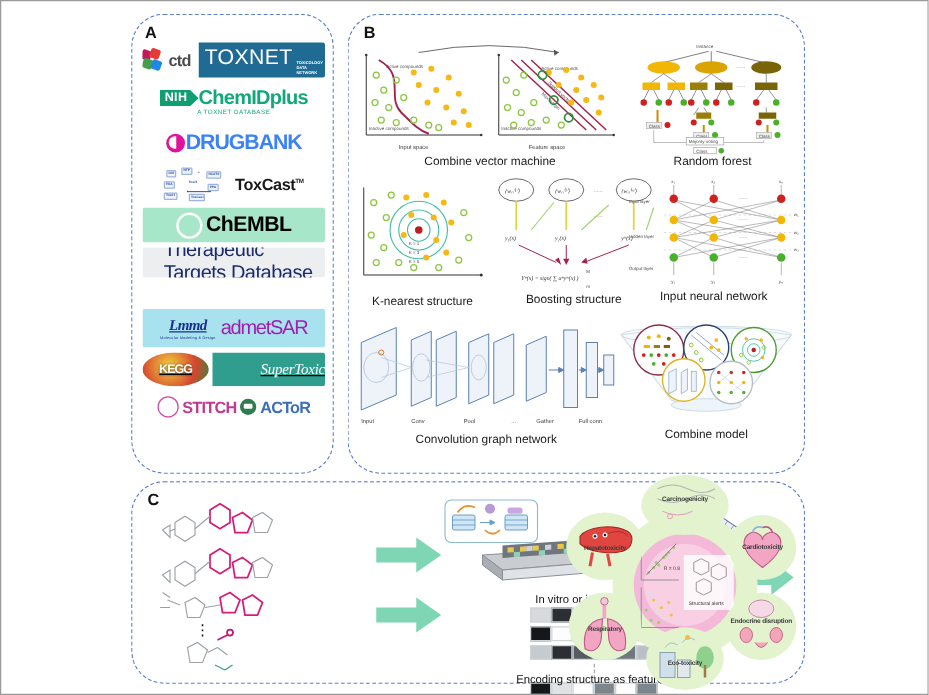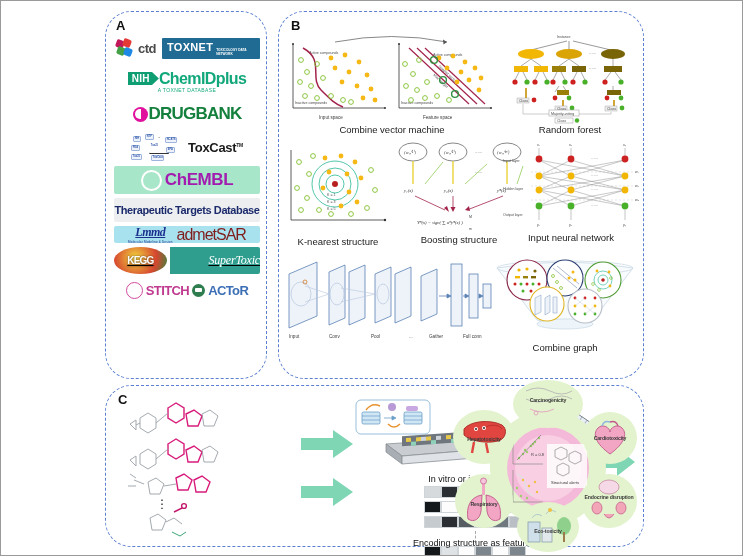--- a/index.html
+++ b/index.html
@@ -24,80 +24,80 @@
               display:flex;flex-direction:column;gap:4px;align-items:stretch;}
   .logo-row{height:28px;display:flex;align-items:center;justify-content:center;
             overflow:hidden;border-radius:2px;position:relative;}
 
   .lg-ctd{display:flex;align-items:center;gap:2px;background:#fff;padding:0 2px;}
   .ctd-mark{position:relative;width:20px;height:18px;}
   .hexdot{position:absolute;width:8px;height:8px;border-radius:2px;transform:rotate(20deg);}
   .ctd-txt{font-size:13px;font-weight:bold;color:#4a4a4a;letter-spacing:-.5px;}
   .lg-toxnet{background:#1f6b93;color:#fff;display:flex;align-items:baseline;gap:3px;
              padding:3px 5px;border-radius:1px;}
-  .toxnet-main{font-size:11px;font-weight:bold;letter-spacing:.3px;}
+  .toxnet-main{font-size:17px;font-weight:normal;letter-spacing:.3px;}
   .toxnet-sub{font-size:3.2px;line-height:1.25;text-align:left;font-weight:bold;}
 
   .lg-chemid{background:#fff;display:flex;flex-direction:column;align-items:center;
              justify-content:center;width:100%;height:100%;}
   .chemid-top{display:flex;align-items:center;gap:0;}
   .nih-badge{background:#0f9e72;color:#fff;font-size:10px;font-weight:bold;
              padding:1px 3px 1px 4px;clip-path:polygon(0 0,78% 0,100% 50%,78% 100%,0 100%);
              padding-right:9px;letter-spacing:.3px;}
   .chemid-word{font-size:16px;color:#12a87b;font-weight:bold;letter-spacing:-.6px;}
   .chemid-sub{font-size:5px;color:#12a87b;letter-spacing:.4px;margin-top:-1px;}
 
   .lg-drugbank{background:#fff;display:flex;align-items:center;justify-content:center;gap:1px;}
   .db-mark{width:15px;height:15px;border-radius:50%;background:#e0119d;
            position:relative;}
   .db-mark:after{content:"";position:absolute;left:2px;top:2.5px;width:6px;height:10px;
                  background:#fff;border-radius:5px 0 0 5px;}
-  .db-word{font-size:17px;font-weight:bold;color:#15803d;letter-spacing:-.8px;}
+  .db-word{font-size:17px;font-weight:bold;color:#3b82f6;letter-spacing:-.8px;}
 
   .lg-toxcast{background:#fff;display:flex;align-items:center;justify-content:center;gap:3px;}
   .toxcast-cluster{position:relative;width:54px;height:26px;}
   .tc-chip{position:absolute;font-size:2.6px;color:#2d55a8;font-weight:bold;
            background:#eef2fb;border:.4px solid #9fb4dd;padding:.4px .7px;border-radius:1px;}
   .tc-tri-in{position:absolute;left:18px;top:3px;width:18px;height:15px;
              border:1px solid #333;clip-path:polygon(50% 0,100% 100%,0 100%);}
   .toxcast-word{font-size:13px;font-weight:bold;color:#1a1a1a;letter-spacing:-.3px;}
   .toxcast-word sup{font-size:5px;vertical-align:super;}
 
   .lg-chembl{background:#a8e6c9;width:100%;height:100%;display:flex;align-items:center;
              justify-content:center;gap:3px;}
   .chembl-ring{width:17px;height:17px;border:2.2px solid #fff;border-radius:50%;
                position:relative;}
-  .chembl-word{font-size:17px;color:#a21caf;font-weight:bold;letter-spacing:-.4px;}
+  .chembl-word{font-size:17px;color:#000000;font-weight:bold;letter-spacing:-.4px;}
 
   .lg-t3db-row{display:flex;gap:2px;width:100%;height:100%;}
   .t3db{flex:1.35;background:linear-gradient(100deg,#0d0d0d 0%,#2b2b2b 45%,#111 100%);
         display:flex;align-items:center;justify-content:center;gap:2px;position:relative;}
   .biohazard{width:15px;height:15px;border-radius:50%;border:1.6px solid #4fe12a;position:relative;}
   .biohazard:before{content:"";position:absolute;left:4.5px;top:4px;width:5px;height:5px;
                     border-radius:50%;border:1.4px solid #4fe12a;}
   .t3db-word{font-size:14px;font-weight:bold;color:#fff;letter-spacing:-.5px;}
   .t3db-word em{color:#4fe12a;font-style:normal;}
   .t3db-sub{position:absolute;right:3px;bottom:1px;font-size:3.5px;color:#cfcfcf;}
   .bindingdb{flex:1;background:radial-gradient(circle at 35% 40%,#6fae4a,#2f6fae 55%,#a33c3c 100%);
              border-radius:50%;display:flex;align-items:center;justify-content:center;}
   .bindingdb-word{font-size:8px;font-weight:bold;color:#fff;font-style:italic;
                   text-shadow:0 0 2px #0008;letter-spacing:-.4px;}
 
   .lg-ttd{background:#eceef0;width:100%;height:100%;display:flex;align-items:center;
           justify-content:center;}
-  .ttd-word{font-size:11px;font-weight:bold;color:#1b2a6b;letter-spacing:-.4px;}
+  .ttd-word{font-size:16px;font-weight:normal;color:#1b2a6b;letter-spacing:-.4px;padding-left:17px;}
 
   .lg-admet{background:#a9e2ef;width:100%;height:100%;display:flex;align-items:center;
             justify-content:center;gap:4px;}
   .lmmd{display:flex;flex-direction:column;align-items:center;}
   .lmmd-word{font-size:12px;font-weight:bold;color:#1b2f8f;font-style:italic;
              font-family:"Liberation Serif",serif;letter-spacing:-.5px;
              text-decoration:underline;}
   .lmmd-sub{font-size:3px;color:#1b2f8f;letter-spacing:.2px;}
-  .admet-word{font-size:16px;color:#7f1d1d;letter-spacing:-1px;}
+  .admet-word{font-size:16px;color:#a21caf;letter-spacing:-1px;}
 
   .lg-kegg-row{display:flex;gap:3px;width:100%;height:100%;}
   .kegg{flex:.85;background:radial-gradient(circle at 40% 40%,#f2d23c,#d6462f 60%,#2b8a3e 100%);
         border-radius:50%;display:flex;align-items:center;justify-content:center;}
   .kegg-word{font-size:10px;font-weight:bold;color:#fff;text-shadow:0 0 2px #000a;letter-spacing:-.8px;}
   .supertoxic{flex:1.45;background:#2f9e8f;display:flex;align-items:center;justify-content:flex-end;}
   .supertoxic-word{font-size:12px;color:#fff;font-style:italic;
                    font-family:"Liberation Serif",serif;letter-spacing:-.2px;}
 
   .lg-stitch{background:#fff;width:100%;height:100%;display:flex;align-items:center;
@@ -198,21 +198,21 @@
         </div>
       </div>
 
 
       <div class="logo-row" style="height:24px;">
         <div class="lg-ttd">
           <span class="ttd-word">Therapeutic Targets Database</span>
         </div>
       </div>
 
-      <div class="logo-row" style="height:17px;">
+      <div class="logo-row" style="height:31px;margin-top:21px;">
         <div class="lg-admet">
           <div class="lmmd">
             <span class="lmmd-word">Lmmd</span>
             <span class="lmmd-sub">Molecular Modeling &amp; Design</span>
           </div>
           <span class="admet-word">admetSAR</span>
         </div>
       </div>
 
       <div class="logo-row" style="height:27px;text-decoration:underline;">
@@ -614,20 +614,21 @@
           <line x1="196" y1="36" x2="198" y2="36"></line>
             <polygon points="200,36 196,34 196,38"></polygon>
         </g>
         <text class="lbl" x="6" y="78">Input</text>
         <text class="lbl" x="46" y="78">Conv</text>
         <text class="lbl" x="88" y="78">Pool</text>
         <text class="lbl" x="126" y="78">...</text>
         <text class="lbl" x="146" y="78">Gather</text>
         <text class="lbl" x="180" y="78">Full conn</text>
       </svg>
+      <div class="b-caption" style="top:86px;">Convolution graph network</div>
     </div>
 
     <div class="b-cell" style="left:210px;top:246px;width:152px;height:106px;">
       <svg width="152" height="86" viewBox="0 0 152 86">
         <path d="M8 10 Q76 -2 144 10 L104 62 Q76 72 48 62 Z" fill="#f7fbfd" stroke="#cddbe6" stroke-width=".9"></path>
         <ellipse cx="76" cy="10" rx="68" ry="7" fill="none" stroke="#cddbe6" stroke-width=".8"></ellipse>
         <ellipse cx="76" cy="66" rx="28" ry="5" fill="#eef5fa" stroke="#cddbe6" stroke-width=".8"></ellipse>
 
         <circle cx="38" cy="22" r="20" fill="#fff" stroke="#8c2b4a" stroke-width="1.1"></circle>
         <g>
@@ -698,21 +699,21 @@
             <circle cx="96" cy="56" r="1.4"></circle>
             <circle cx="106" cy="56" r="1.4"></circle>
           </g>
         <g stroke="#b9c3d4" stroke-width=".4">
           <line x1="86" y1="40" x2="96" y2="48"></line>
             <line x1="96" y1="40" x2="86" y2="48"></line>
           <line x1="96" y1="48" x2="106" y2="56"></line>
             <line x1="106" y1="48" x2="96" y2="56"></line>
         </g>
       </svg>
-      <div class="b-caption" style="top:84px;">Combine graph</div>
+      <div class="b-caption" style="top:84px;">Combine model</div>
     </div>
   </div>
 
   <div class="panel" id="panelC">
     <div class="panel-letter" style="left:12px;top:6px;">C</div>
 
     <svg style="position:absolute;left:18px;top:14px;" width="110" height="140" viewBox="0 0 110 140">
       <g fill="none" stroke="#9aa0a6" stroke-width=".9">
         <polygon points="16,18 24,13 32,18 32,28 24,33 16,28"></polygon>
         <polygon points="6,24 12,20 12,30"></polygon>

